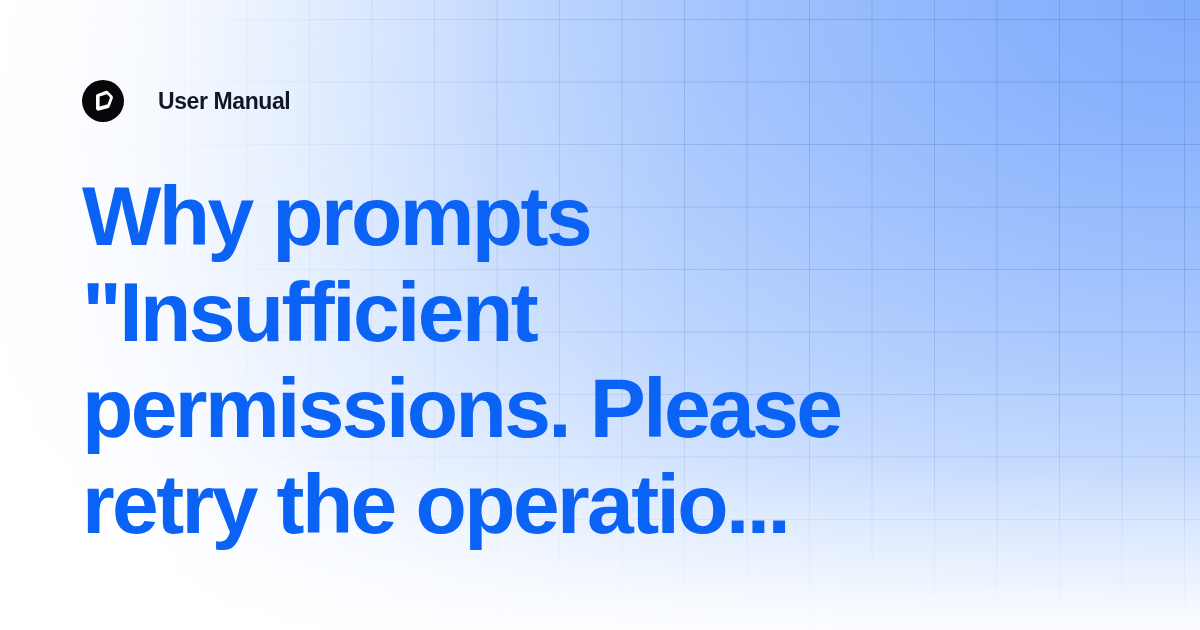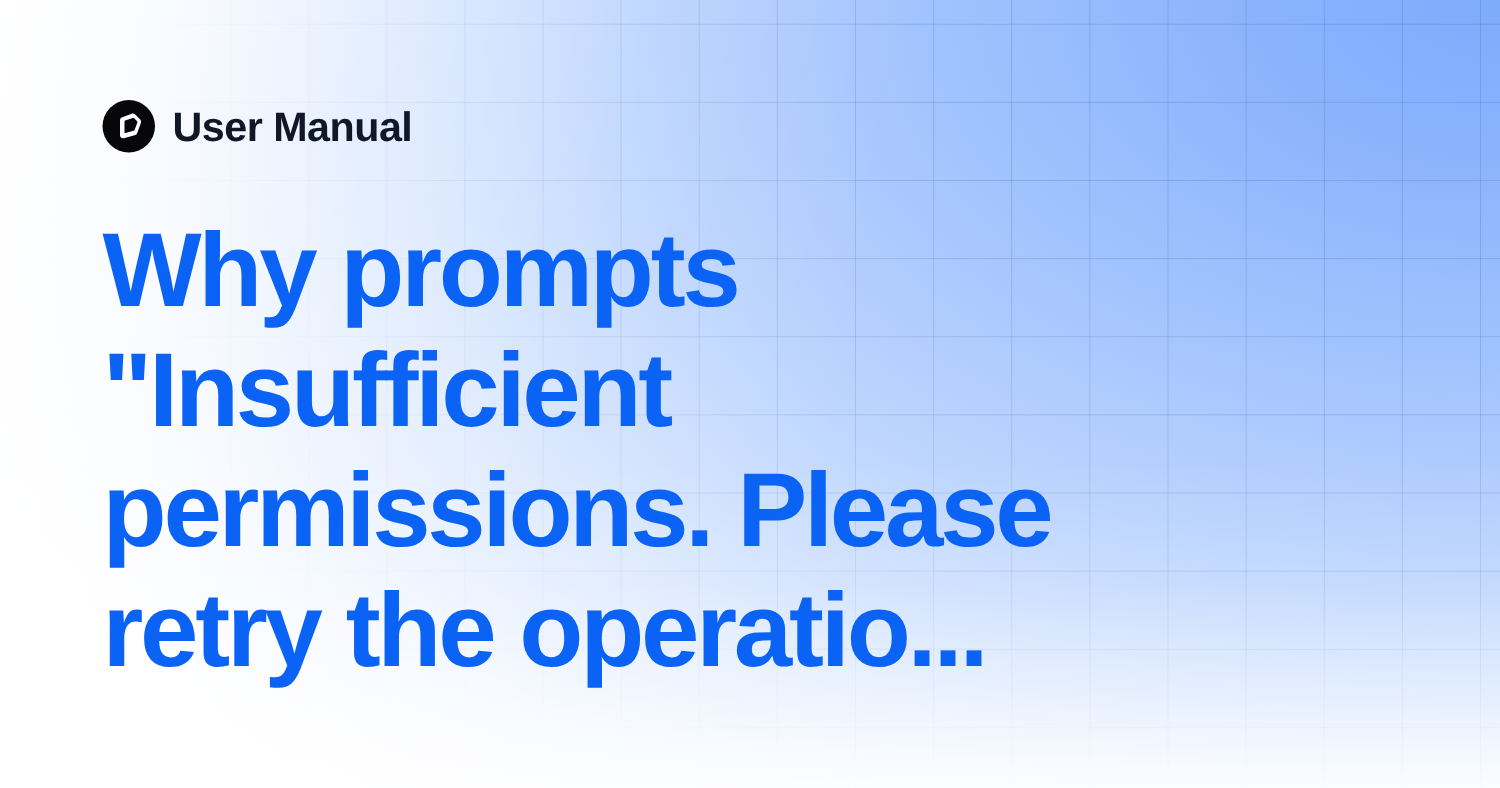--- a/index.html
+++ b/index.html
@@ -106,26 +106,27 @@
     background: #07070a;
     display: flex;
     align-items: center;
     justify-content: center;
     flex: 0 0 auto;
   }
 
   .brand-mark svg { display: block; }
 
   .brand-name {
-    font-size: 33px;
+    font-size: 23px;
     font-weight: 700;
     letter-spacing: -0.4px;
     color: #101827;
     white-space: nowrap;
     line-height: 1;
+    margin-left: 20px;
   }
 
   .headline {
     margin: 0;
     padding-top: 44px;
     max-width: 880px;
     font-size: 84px;
     font-weight: 700;
     line-height: 96px;
     letter-spacing: -2.6px;

